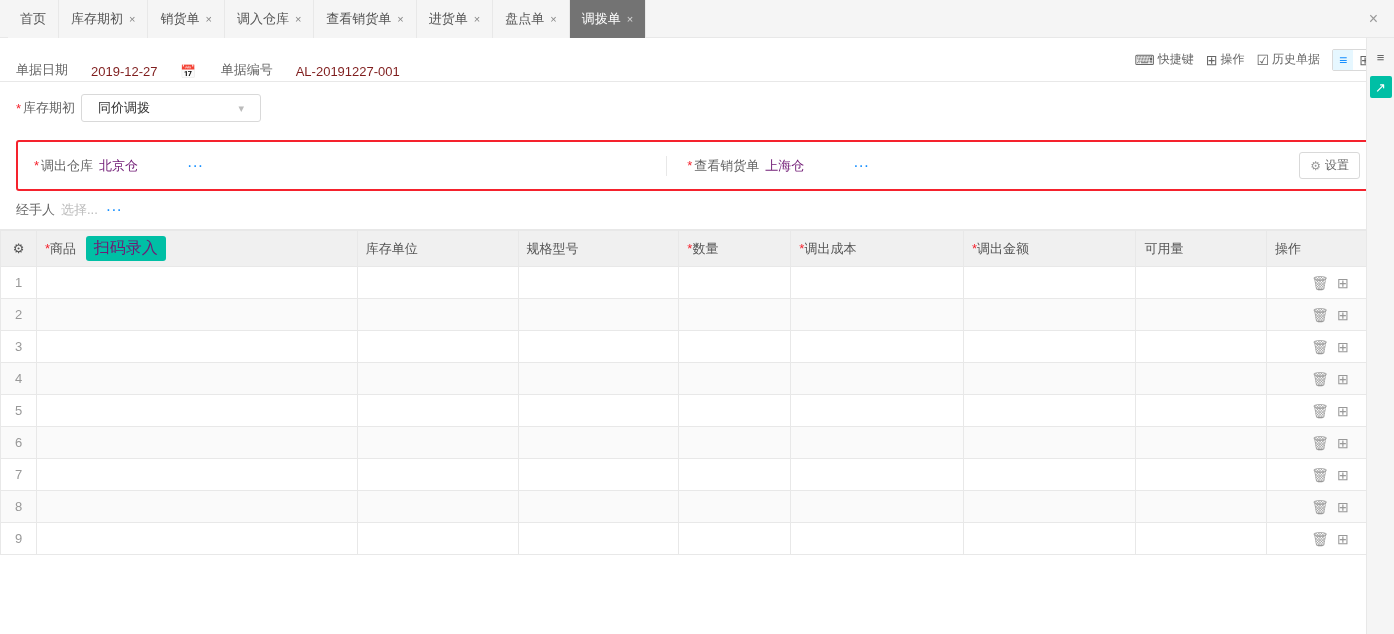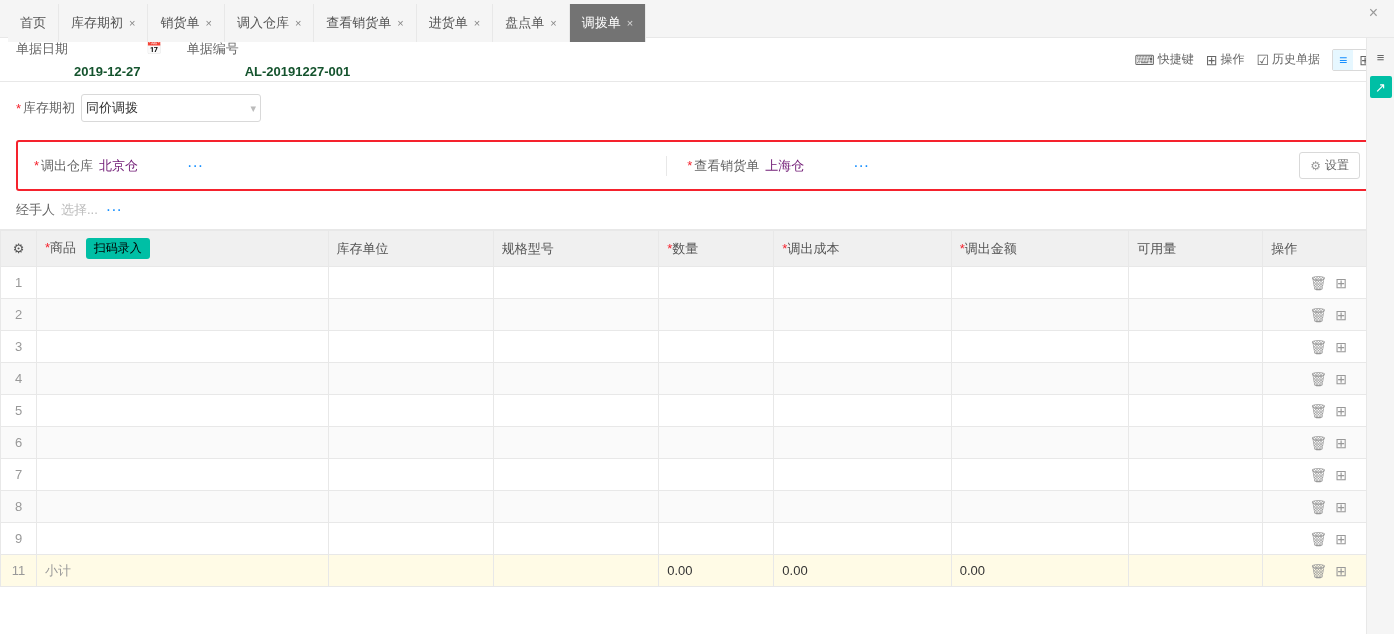--- a/index.html
+++ b/index.html
@@ -1,24 +1,25 @@
 <!DOCTYPE html>
 <html><head>
   <meta charset="utf-8">
   <style>
     * { box-sizing: border-box; margin: 0; padding: 0; }
     body { font-family: 'Microsoft YaHei', Arial, sans-serif; font-size: 13px; background: #fff; color: #333; overflow: hidden; }
 
     
     .tab-bar {
       display: flex;
+      align-items: center;
       border-bottom: 1px solid #e8e8e8;
       background: #f5f5f5;
       height: 38px;
-      padding: 4px 8px;
+      padding: 12px 8px;
       position: relative;
     }
     .tab-item {
       display: flex;
       align-items: center;
       padding: 0 12px;
       height: 38px;
       cursor: pointer;
       font-size: 13px;
       color: #555;
@@ -50,33 +51,34 @@
     .toolbar-row {
       display: flex;
       align-items: center;
       padding: 8px 16px;
       border-bottom: 1px solid #e8e8e8;
       background: #fff;
       height: 44px;
     }
     .toolbar-field {
       display: flex;
-      align-items: flex-start;
+      align-items: flex-end;
       margin-right: 24px;
       font-size: 13px;
       color: #333;
+      gap: 17px;
     }
     .toolbar-field label {
       color: #666;
       margin-right: 6px;
       white-space: nowrap;
     }
     .toolbar-field .value {
-      color: #14532d;
-      font-weight: 700;
+      color: #7f1d1d;
+      font-weight: 400;
       margin-top: 24px;
     }
     .date-icon {
       margin-left: 6px;
       color: #999;
       cursor: pointer;
     }
     .toolbar-right {
       margin-left: auto;
       display: flex;
@@ -125,21 +127,21 @@
       margin-right: 20px;
     }
     .form-field .req { color: #f5222d; margin-right: 2px; }
     .form-field label { color: #666; margin-right: 6px; white-space: nowrap; }
     .form-field .select-val {
       display: flex;
       align-items: center;
       min-width: 180px;
       border: 1px solid #d9d9d9;
       border-radius: 3px;
-      padding: 4px 4px;
+      padding: 4px 16px;
       background: #fff;
       cursor: pointer;
       font-size: 13px;
     }
     .form-field .select-val .arrow { margin-left: auto; color: #bbb; font-size: 11px; }
     .form-field .dots-btn {
       color: #1890ff;
       margin-left: 8px;
       cursor: pointer;
       font-size: 16px;
@@ -261,25 +263,25 @@
       border-radius: 2px;
     }
     .right-panel-btn.green {
       background: #00bfa5;
       color: #fff;
     }
 
     
     .scan-btn {
       background: #00bfa5;
-      color: #000000;
+      color: #701a75;
       border: none;
       border-radius: 3px;
       padding: 2px 8px;
-      font-size: 12px;
+      font-size: 16px;
       cursor: pointer;
       margin-left: 6px;
     }
 
     
     .gear-col {
       width: 36px;
       text-align: center;
     }
   </style>
@@ -550,36 +552,20 @@
       <td></td>
       <td></td>
       <td></td>
       <td>
         <div class="action-cell">
           <span class="action-icon">🗑</span>
           <span class="action-icon copy-icon">⊞</span>
         </div>
       </td>
     </tr>
-        <tr>
-      <td class="row-num summary-row" style="background:#fffbe6;">11</td>
-      <td class="summary-row" style="background:#fffbe6;color:#999;">小计</td>
-      <td class="summary-row" style="background:#fffbe6;"></td>
-      <td class="summary-row" style="background:#fffbe6;"></td>
-      <td class="summary-row" style="background:#fffbe6;">0.00</td>
-      <td class="summary-row" style="background:#fffbe6;">0.00</td>
-      <td class="summary-row" style="background:#fffbe6;">0.00</td>
-      <td class="summary-row" style="background:#fffbe6;"></td>
-      <td class="summary-row" style="background:#fffbe6;">
-        <div class="action-cell">
-          <span class="action-icon">🗑</span>
-          <span class="action-icon copy-icon">⊞</span>
-        </div>
-      </td>
-    </tr>
       </tbody>
   </table>
 </div>
 
 <div class="right-panel">
   <div class="right-panel-btn">≡</div>
   <div class="right-panel-btn green">↗</div>
 </div>
 
 </body></html>

